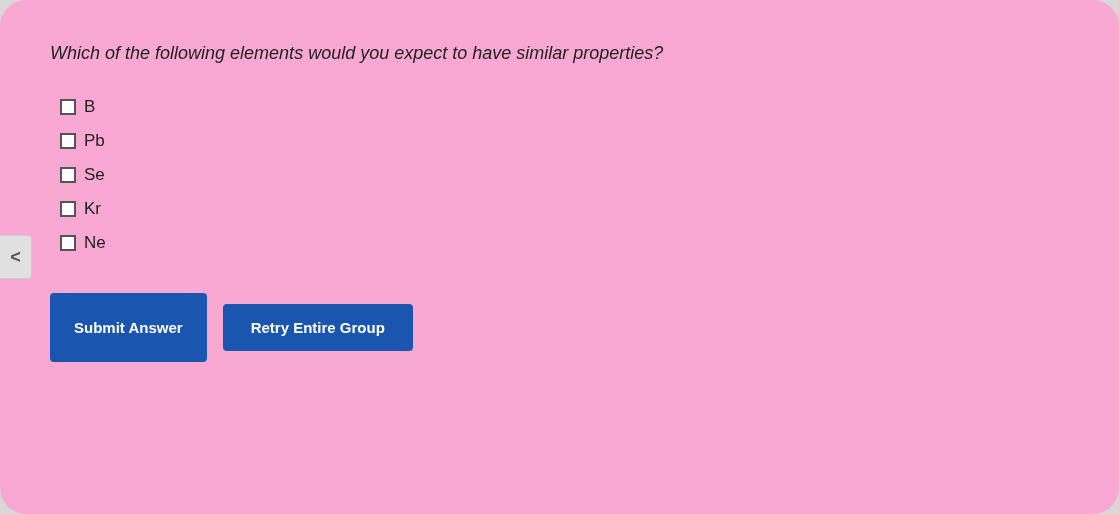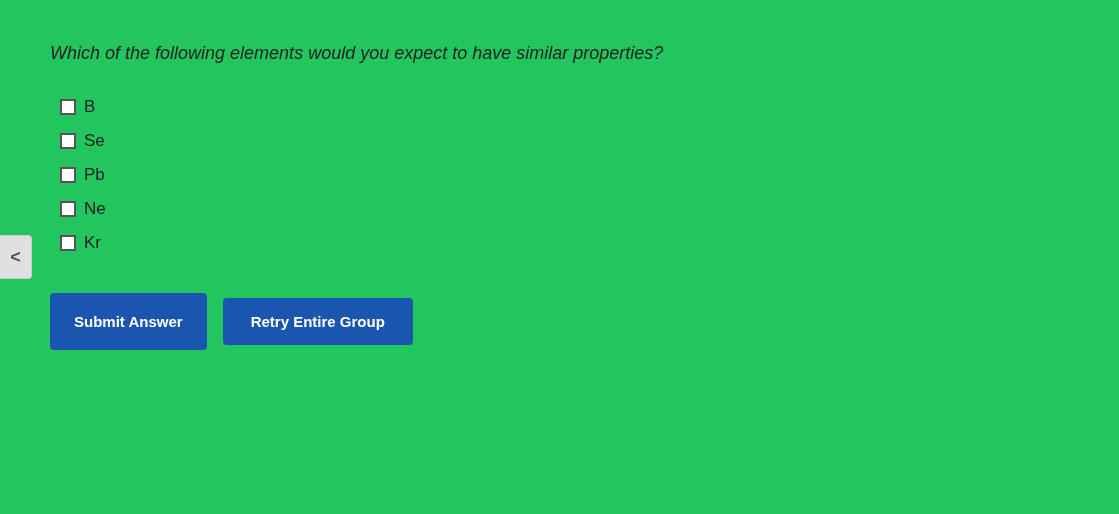--- a/index.html
+++ b/index.html
@@ -30,23 +30,24 @@
       align-items: center;
       justify-content: center;
       cursor: pointer;
       z-index: 10;
       border: 1px solid #ccc;
       border-left: none;
     }
 
     .main-content {
       flex: 1;
-      background-color: #22c55e;
+      background-color: #f9a8d4;
       padding: 40px 50px 30px 50px;
       position: relative;
+      border-radius: 26px;
     }
 
     .question-text {
       font-size: 18px;
       color: #222;
       margin-bottom: 30px;
       font-style: italic;
       font-weight: normal;
       line-height: 1.5;
     }
@@ -93,21 +94,21 @@
       display: flex;
       align-items: center;
       gap: 16px;
       margin-top: 10px;
     }
 
     .btn-submit {
       background-color: #1a56b0;
       color: white;
       border: none;
-      padding: 20px 24px;
+      padding: 26px 24px;
       font-size: 15px;
       font-weight: bold;
       border-radius: 4px;
       cursor: pointer;
       white-space: nowrap;
     }
 
     .btn-retry {
       background-color: #1a56b0;
       color: white;
@@ -145,40 +146,40 @@
 
   <ul class="options-list">
     <li>
       <label>
         <input type="checkbox" id="opt-b" style="">
         <span>B</span>
       </label>
     </li>
     <li>
       <label>
+        <input type="checkbox" id="opt-pb" style="">
+        <span>Pb</span>
+      </label>
+    </li>
+    <li>
+      <label>
         <input type="checkbox" id="opt-se" style="">
         <span>Se</span>
       </label>
     </li>
     <li>
       <label>
-        <input type="checkbox" id="opt-pb" style="">
-        <span>Pb</span>
+        <input type="checkbox" id="opt-kr" style="">
+        <span>Kr</span>
       </label>
     </li>
     <li>
       <label>
         <input type="checkbox" id="opt-ne" style="">
         <span>Ne</span>
-      </label>
-    </li>
-    <li>
-      <label>
-        <input type="checkbox" id="opt-kr" style="">
-        <span>Kr</span>
       </label>
     </li>
   </ul>
 
   <div class="button-row">
     <button class="btn-submit">Submit Answer</button>
     <button class="btn-retry">Retry Entire Group</button>
   </div>
 
 </div>

